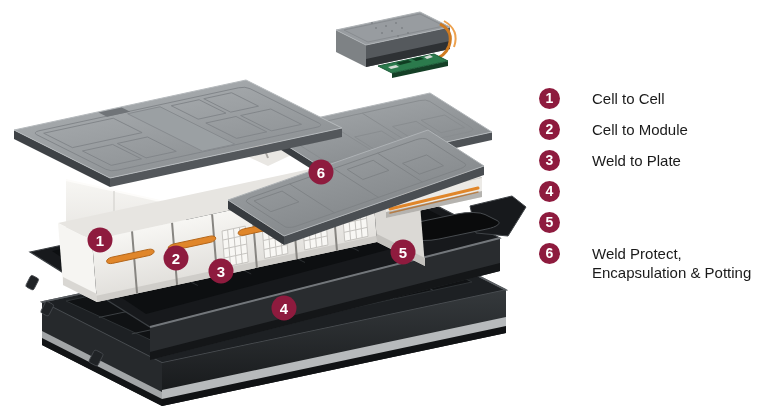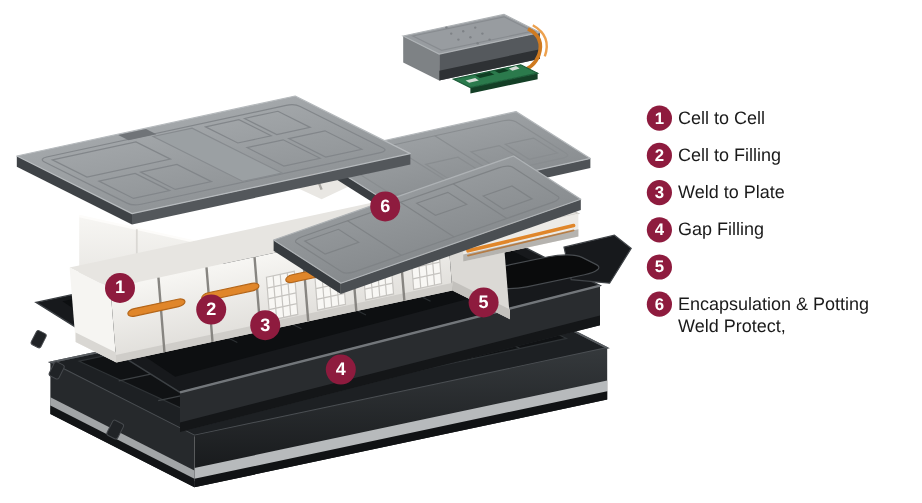--- a/index.html
+++ b/index.html
@@ -18,21 +18,21 @@
     transform:translate(-50%,-50%);
   }
   .legend { position:absolute; left:539px; top:88px; width:226px; }
   .legend-row { display:flex; align-items:flex-start; margin-bottom:10px; }
   .legend-badge {
     flex:0 0 auto; width:21px; height:21px; border-radius:50%;
     background:var(--accent,#8E1B3E); color:#ffffff;
     font-size:14px; font-weight:700; line-height:21px; text-align:center;
   }
   .legend-label {
-    margin-left:5px; padding-top:1px;
+    margin-left:32px; padding-top:1px;
     font-size:15px; line-height:19px; color:#1a1a1a; font-weight:400;
   }
 </style>
 </head>
 <body>
 
 <div class="stage">
 
   <div class="diagram">
     <svg width="545" height="419" viewBox="0 0 545 419" xmlns="http://www.w3.org/2000/svg">
@@ -255,39 +255,36 @@
   <div class="legend">
       <div class="legend-row">
         <div class="legend-badge">1</div>
         <div class="legend-label">
           <div>Cell to Cell</div>
         </div>
       </div>
       <div class="legend-row">
         <div class="legend-badge">2</div>
         <div class="legend-label">
-          <div>Cell to Filling</div>
+          <div>Cell to Module</div>
         </div>
       </div>
       <div class="legend-row">
         <div class="legend-badge">3</div>
         <div class="legend-label">
           <div>Weld to Plate</div>
         </div>
       </div>
       <div class="legend-row">
         <div class="legend-badge">4</div>
-        <div class="legend-label">
-          <div>Gap Filling</div>
-        </div>
       </div>
       <div class="legend-row">
         <div class="legend-badge">5</div>
       </div>
       <div class="legend-row">
         <div class="legend-badge">6</div>
         <div class="legend-label">
+          <div>Weld Protect,</div>
           <div>Encapsulation &amp; Potting</div>
-          <div>Weld Protect,</div>
         </div>
       </div>
     </div>
 </div>
 
 </body></html>

